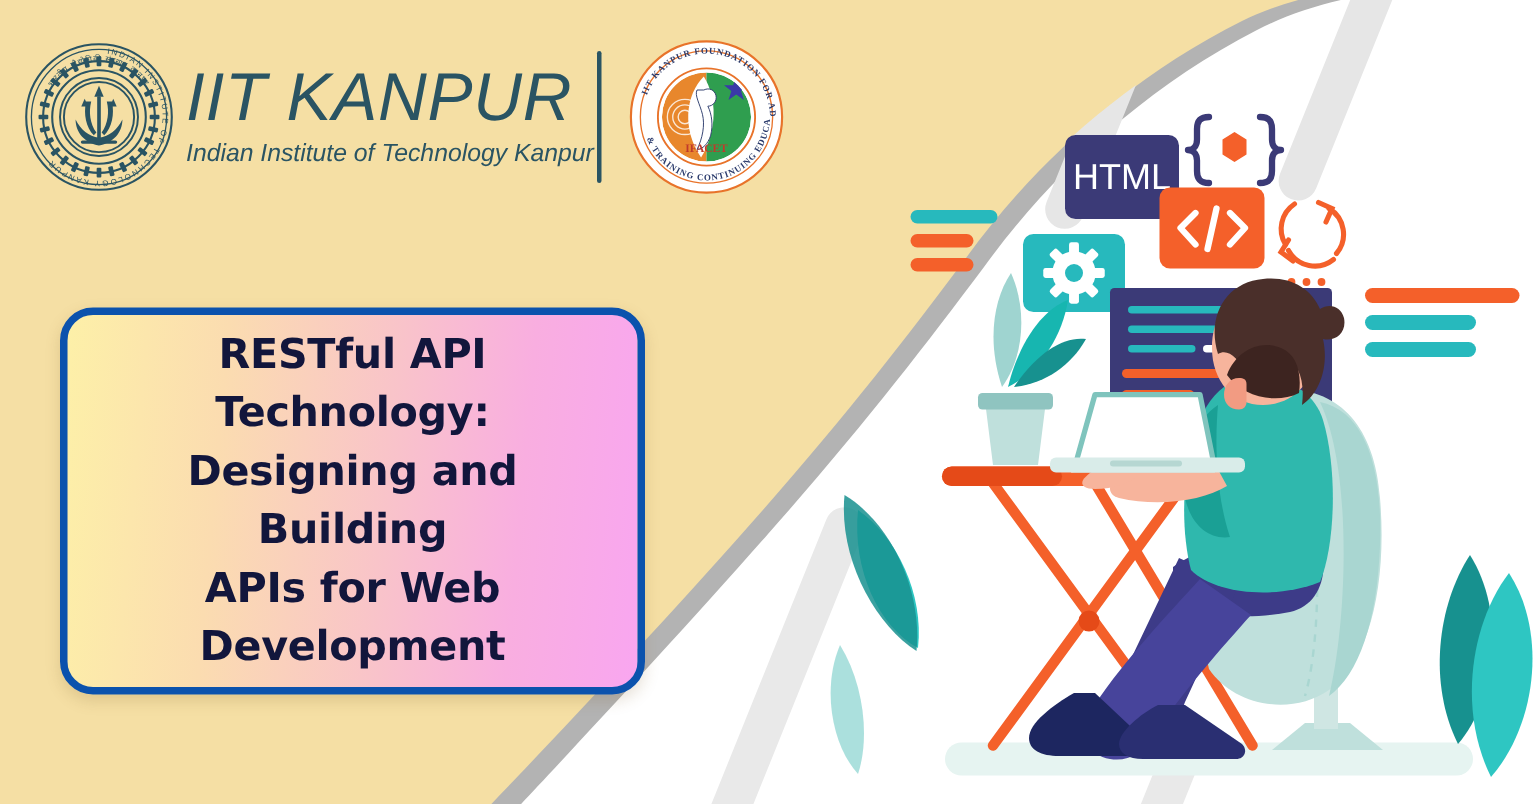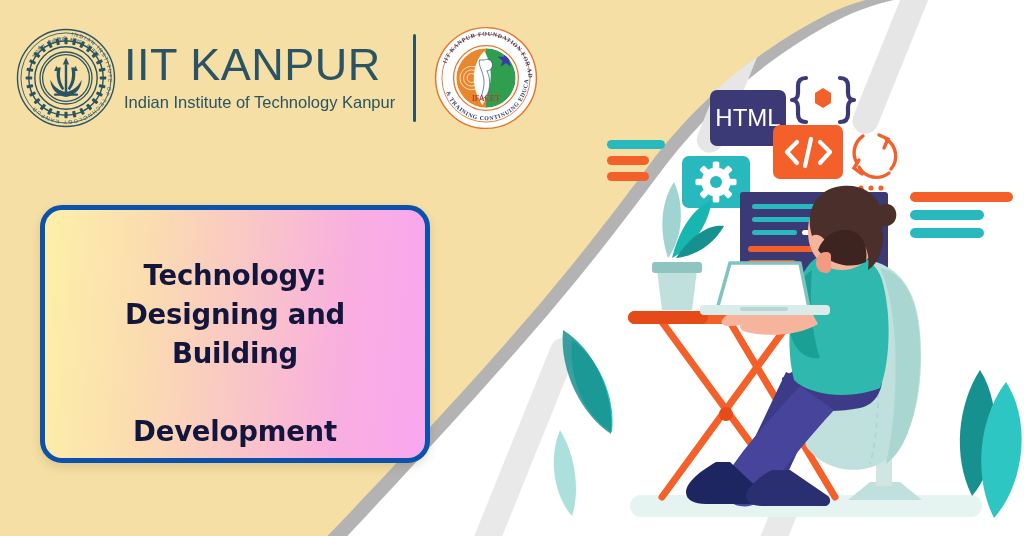--- a/index.html
+++ b/index.html
@@ -17,21 +17,21 @@
   svg.layer{display:block;}
 
   
   #header-bar{
     position:absolute;left:14px;top:24px;
     display:flex;align-items:center;gap:0px;z-index:40;
   }
   #iitk-seal{width:104px;height:104px;flex:0 0 auto;}
   #iitk-wordmark{
     display:flex;flex-direction:column;justify-content:center;
-    margin-left:6px;padding-right:18px;
+    margin-left:6px;padding-right:2px;font-style:italic;
   }
   #iitk-name{
     font-size:45px;line-height:0.98;letter-spacing:0.5px;
     color:#2a5463;font-weight:400;white-space:nowrap;
   }
   #iitk-sub{
     font-size:16.5px;line-height:1.2;margin-top:6px;
     color:#2a5463;font-weight:400;white-space:nowrap;
   }
   #logo-divider{
@@ -354,16 +354,16 @@
             <circle cx="44" cy="60" r="13"></circle>
         </g>
         <path fill="#ffffff" stroke="#2a3a6b" stroke-width="0.7" d="M58,40 c4,-2 8,0 9,4 c1,4 -2,8 -6,8 c3,6 4,14 2,22 c-2,6 -6,10 -10,10 c4,-8 6,-18 4,-26 c-2,-8 -6,-14 -4,-18 Z"></path>
         <polygon fill="#3a3aa8" points="82,30 84.3,36.5 91,36.5 85.6,40.8 87.7,47.4 82,43.4 76.3,47.4 78.4,40.8 73,36.5 79.7,36.5"></polygon>
       </g>
       <text x="60" y="86" text-anchor="middle" font-family="Liberation Serif, serif" font-size="8.5" font-weight="bold" fill="#c0392b">IFACET</text>
     </svg>
   </div>
 
   <div id="title-card">
-    <div id="title-text"><br><span>Technology:</span><br><span>Designing and Building</span><br><br><span>Development</span></div>
+    <div id="title-text"><span>RESTful API</span><br><span>Technology:</span><br><span>Designing and Building</span><br><span>APIs for Web</span><br><span>Development</span></div>
   </div>
 
 </div>
 
 </body></html>

